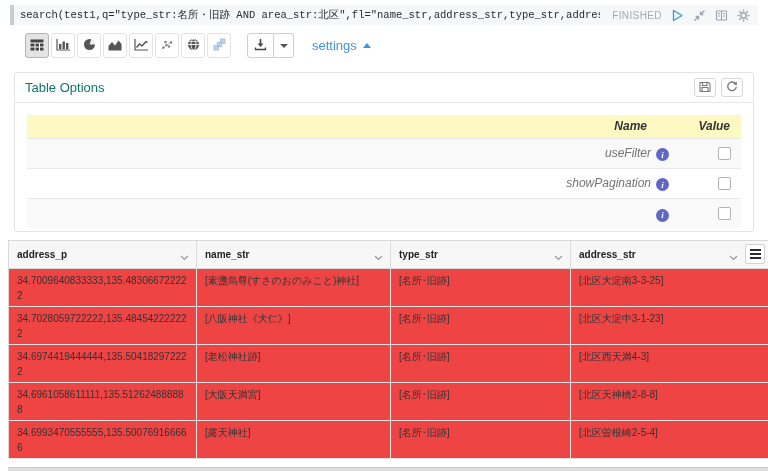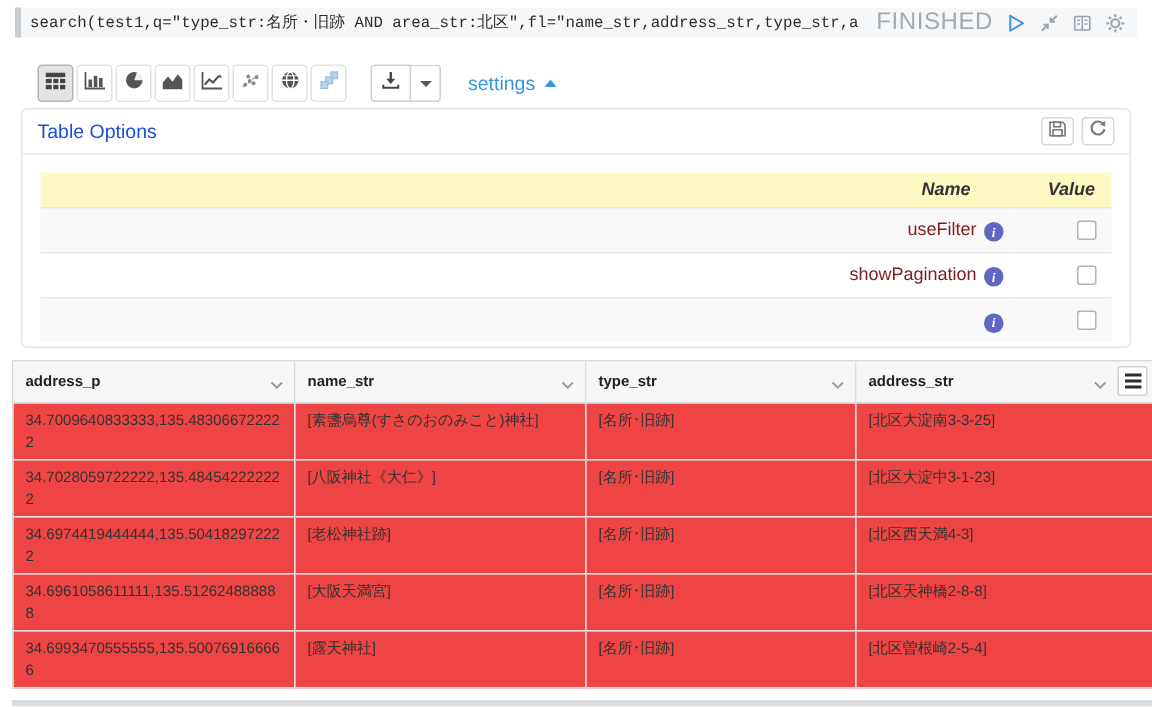--- a/index.html
+++ b/index.html
@@ -6,25 +6,25 @@
   html,body { width:768px; height:471px; background:#fff; overflow:hidden;
               font-family:"Liberation Sans", sans-serif; color:#333; }
 
   
   .query-bar { position:absolute; left:10px; right:10px; top:5px; height:20px;
                background:#f6f7f8; border-left:4px solid #c9ccd1;
                display:flex; align-items:center; }
   .query-text { font-family:"Liberation Mono", monospace; font-size:10.5px; color:#2b2b2b;
                 padding-left:6px; white-space:nowrap; overflow:hidden; flex:1; }
   .status-cluster { display:flex; align-items:center; gap:9px; padding:0 8px 0 12px; }
-  .status-label { font-size:16px; color:#a3aab4; letter-spacing:.4px; }
+  .status-label { font-size:10px; color:#a3aab4; letter-spacing:.4px; }
   .ctl-icon { display:inline-flex; width:13px; height:13px; }
 
   
-  .toolbar { position:absolute; left:25px; top:43px; height:25px; right:4px;
+  .toolbar { position:absolute; left:25px; top:33px; height:25px; right:4px;
              display:flex; }
   .view-btn { width:24px; height:25px; background:#fff; border:1px solid #e2e2e2;
               border-radius:3px; margin-right:2px; display:inline-flex;
               align-items:center; justify-content:center; cursor:pointer; }
   .view-btn.active { background:#e4e4e4; border-color:#b6b6b6; }
   .btn-split { margin-left:14px; display:inline-flex; }
   .dl-btn { width:27px; height:25px; background:#fff; border:1px solid #cfcfcf;
             border-radius:3px 0 0 3px; display:inline-flex; align-items:center; justify-content:center; }
   .dl-caret-btn { width:20px; height:25px; background:#fff; border:1px solid #cfcfcf; border-left:none;
             border-radius:0 3px 3px 0; display:inline-flex; align-items:center; justify-content:center; }
@@ -33,32 +33,32 @@
   .settings-link { margin-left:18px; font-size:13px; color:#3d95e0; text-decoration:none;
                    display:inline-flex; align-items:center; cursor:pointer; }
   .caret-up { width:0; height:0; border-left:4px solid transparent; border-right:4px solid transparent;
               border-bottom:5px solid #3d95e0; margin-left:6px; }
 
   
   .panel { position:absolute; left:14px; right:14px; top:72px; height:160px;
            background:#fff; border:1px solid #e2e2e7; border-radius:4px; }
   .panel-heading { height:30px; display:flex; align-items:center; padding:0 10px;
                    border-bottom:1px solid #e7e7ea; }
-  .panel-title { font-size:13px; color:#1d4ed8; flex:1; }
+  .panel-title { font-size:13px; color:#0f766e; flex:1; }
   .mini-btn { width:22px; height:19px; border:1px solid #d7d7d7; border-radius:3px; background:#fff;
               display:inline-flex; align-items:center; justify-content:center; margin-left:5px; cursor:pointer; }
   .panel-body { padding:12px 12px 0 12px; }
   table.opts { width:100%; border-collapse:collapse; font-size:12px; }
   table.opts th { height:23px; font-style:italic; font-weight:bold; color:#333;
                   text-align:right; background:#fef9c3; padding:0 8px; }
   table.opts th.name-h { padding-right:30px; }
   table.opts th.value-h { width:64px; padding-right:11px; }
   table.opts td { height:30px; border-top:1px solid #e9e9e9; text-align:right; padding:0 8px; }
   table.opts tr.odd td { background:#f9f9f9; }
-  .opt-name { color:#7f1d1d; vertical-align:middle; }
+  .opt-name { color:#737373; vertical-align:middle;font-style:italic; }
   .info-icon { display:inline-flex; width:13px; height:13px; border-radius:50%;
                background:#5f66c3; margin-left:5px; vertical-align:-2px;
                align-items:center; justify-content:center; }
   .info-icon::after { content:"i"; color:#fff; font:italic bold 9px "Liberation Serif", serif; }
   input.cb { appearance:none; -webkit-appearance:none; width:13px; height:13px;
              border:1px solid #b3b3b3; border-radius:2px; background:#fff; margin-right:2px;
              vertical-align:middle; cursor:pointer; }
 
   
   .data-table-wrap { position:absolute; left:8px; right:0; top:240px; bottom:0; overflow:hidden; }

